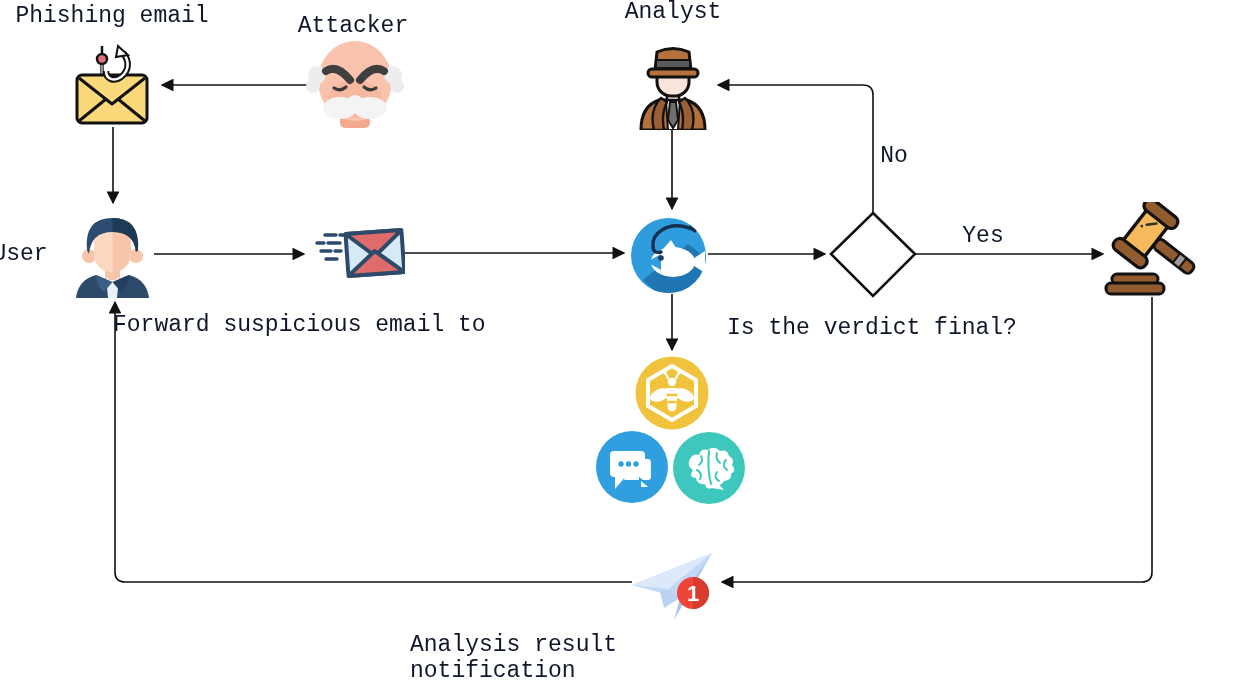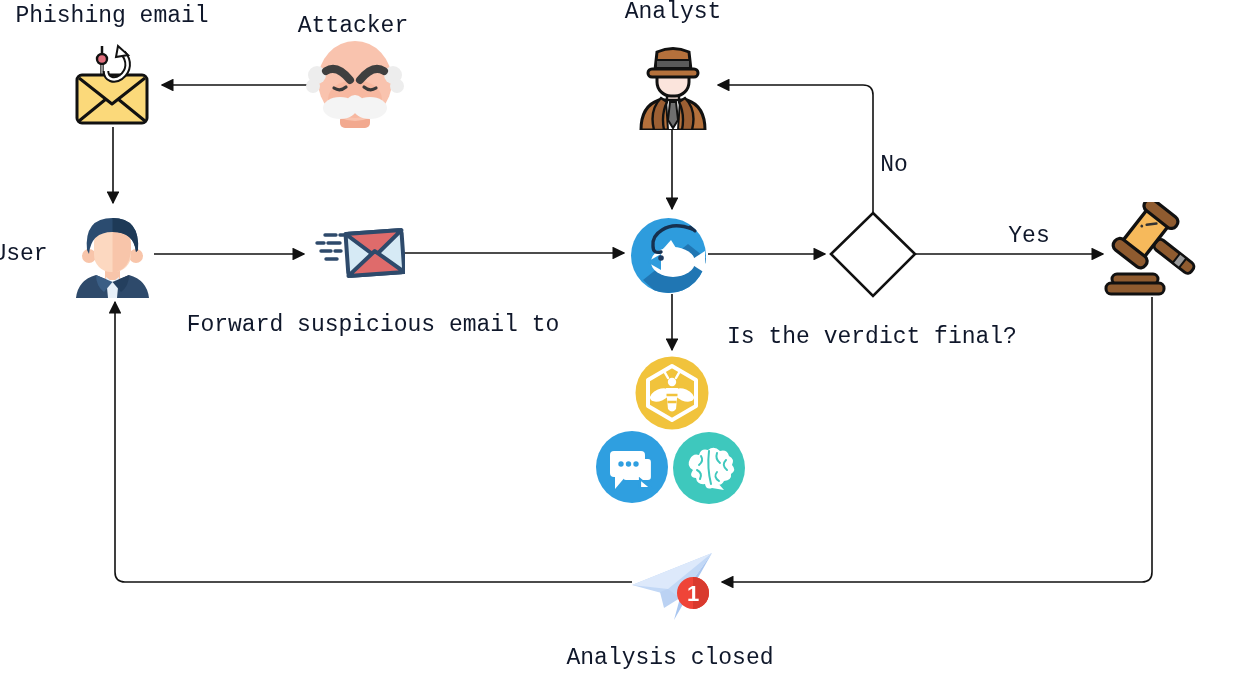--- a/index.html
+++ b/index.html
@@ -5,21 +5,21 @@
   html,body { margin:0; padding:0; background:#ffffff; }
   .canvas {
     position:relative; width:1233px; height:687px; background:#ffffff;
     font-family:"Liberation Mono", monospace; overflow:hidden;
   }
   .label {
     position:absolute; transform:translate(-50%,-50%);
     font-weight:400; font-size:23px; color:#0f172a; white-space:nowrap;
     letter-spacing:0px;
   }
-  .label.multi { white-space:normal; text-align:center; line-height:26px; width:520px; }
+  .label.multi { white-space:normal; text-align:left; line-height:26px; width:520px; }
   .icon { position:absolute; }
   svg { display:block; }
 </style>
 </head>
 <body>
 
 <div class="canvas">
 
   <svg width="1233" height="687" style="position:absolute;left:0;top:0;">
     <defs>
@@ -40,30 +40,31 @@
       <path d="M1152 297 V572 Q1152 582 1142 582 H722" marker-end="url(#arr)"></path>
       <path d="M632 582 H125 Q115 582 115 572 V302" marker-end="url(#arr)"></path>
     </g>
     <polygon points="873,213 915,254 873,296 831,254" fill="#ffffff" stroke="#111" stroke-width="2.6"></polygon>
   </svg>
 
   <div class="label" style="left:112px;top:16px;">Phishing email</div>
   <div class="label" style="left:353px;top:26px;">Attacker</div>
   <div class="label" style="left:673px;top:12px;">Analyst</div>
   <div class="label" style="left:20px;top:254px;">User</div>
-  <div class="label" style="left:894px;top:165px;">No</div>
-  <div class="label" style="left:1029px;top:236px;">Yes</div>
-  <div class="label" style="left:872px;top:337px;">Is the verdict final?</div>
+  <div class="label" style="left:894px;top:156px;">No</div>
+  <div class="label" style="left:983px;top:236px;">Yes</div>
+  <div class="label" style="left:872px;top:328px;">Is the verdict final?</div>
 
   <div class="label multi" style="left:373px;top:325px;">
     <div>Forward suspicious email to</div>
   </div>
 
   <div class="label multi" style="left:670px;top:658px;">
-    <div>Analysis closed</div>
+    <div>Analysis result</div>
+    <div>notification</div>
   </div>
 
   <div class="icon" style="left:68px;top:38px;">
     <svg width="90" height="92" viewBox="0 0 90 92">
       <path d="M34 8 V15" stroke="#111" stroke-width="2.5"></path>
       <circle cx="34" cy="21" r="5" fill="#e0707e" stroke="#111" stroke-width="2.4"></circle>
       <path d="M34 26 V40" stroke="#111" stroke-width="3.4"></path>
       <path d="M34 27 V39" stroke="#fff" stroke-width="1.1"></path>
       <rect x="9" y="37" width="70" height="48" rx="5" fill="#fbd97a" stroke="#111" stroke-width="3"></rect>
       <path d="M11 40 L44 66 L77 40" fill="none" stroke="#111" stroke-width="3" stroke-linejoin="round"></path>

